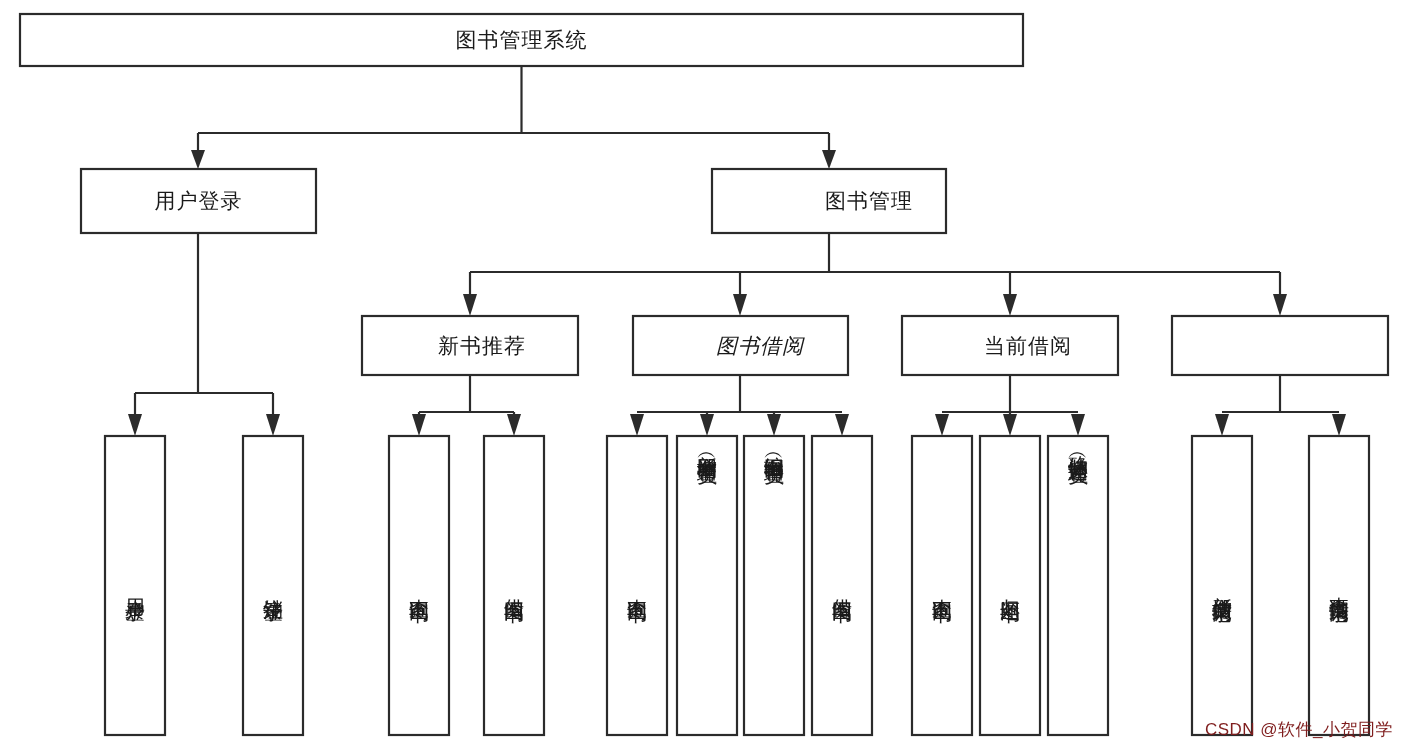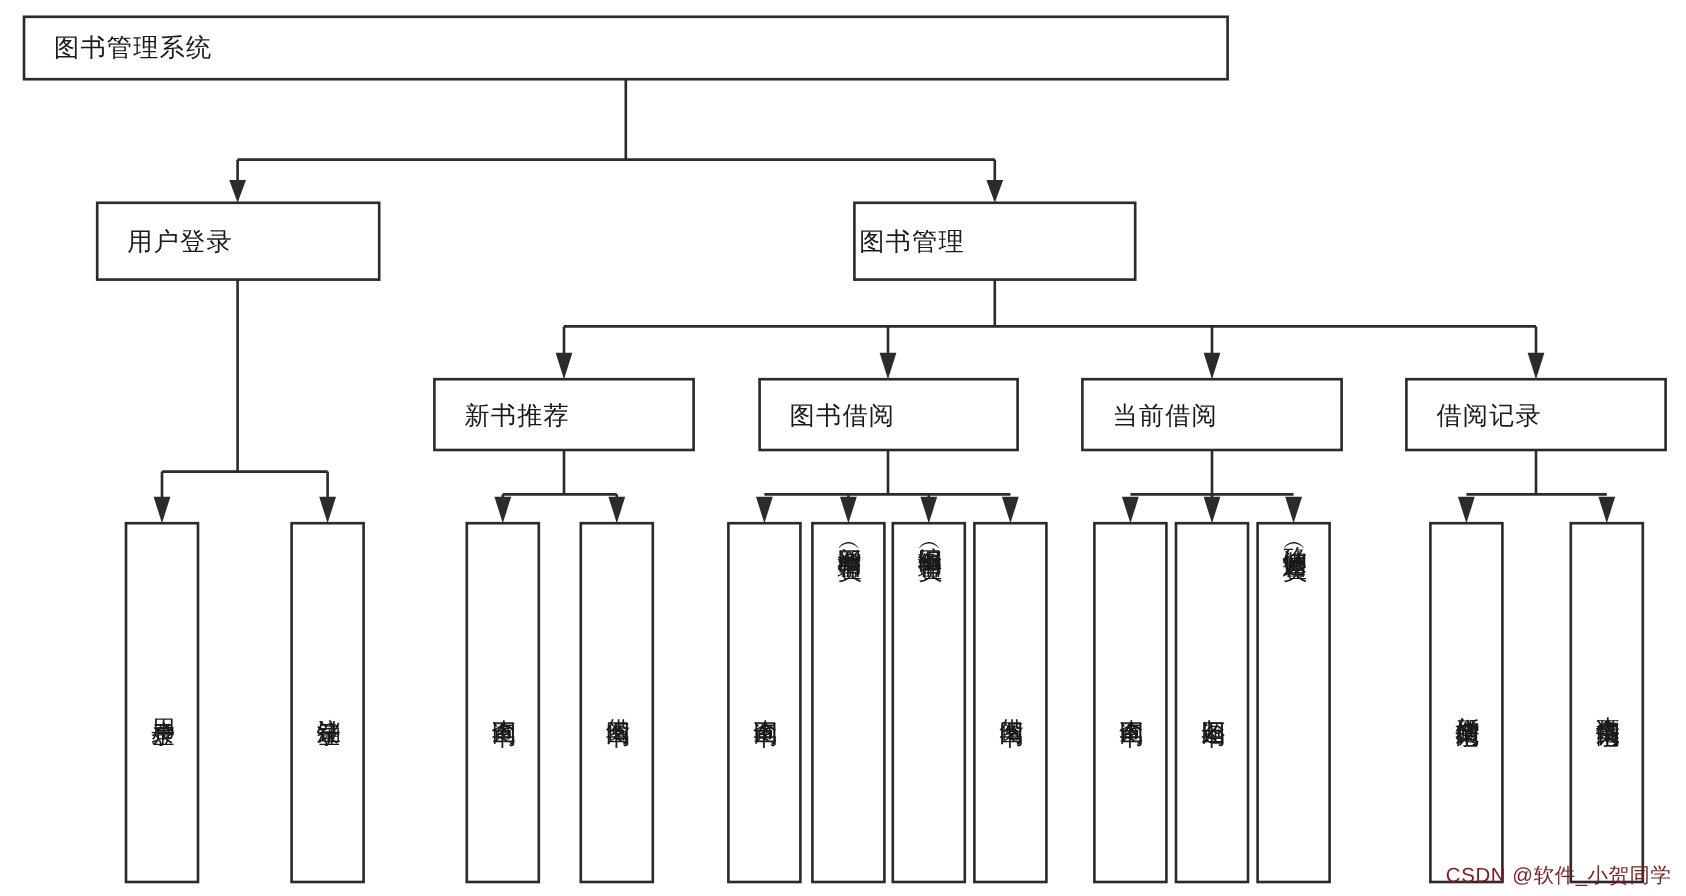--- a/index.html
+++ b/index.html
@@ -57,23 +57,22 @@
     line-height: 1.05;
     letter-spacing: 1.5px;
     color: #1a1a1a;
     white-space: nowrap;
     text-align: center;
   }
   .htext-wrap {
     position: absolute;
     display: flex;
     align-items: center;
-    justify-content: flex-start;
+    justify-content: center;
     pointer-events: none;
-    margin-left: 25px;
   }
   .htext {
     font-family: "Liberation Sans", "DejaVu Sans", sans-serif;
     font-size: 21px;
     color: #1a1a1a;
     white-space: nowrap;
     letter-spacing: 1px;
   }
   #watermark {
     position: absolute;
@@ -194,39 +193,36 @@
   </svg>
 
   <div class="htext-wrap" style="left:20px; top:14px; width:1003px; height:52px;">
     <span class="htext">图书管理系统</span>
   </div>
 
   <div class="htext-wrap" style="left:81px; top:169px; width:235px; height:64px;">
     <span class="htext">用户登录</span>
   </div>
 
-  <div class="htext-wrap" style="left:691px; top:169px; width:234px; height:64px;">
+  <div class="htext-wrap" style="left:752px; top:169px; width:234px; height:64px;">
     <span class="htext">图书管理</span>
   </div>
 
   <div class="htext-wrap" style="left:362px; top:316px; width:240px; height:59px;">
     <span class="htext">新书推荐</span>
   </div>
 
-  <div class="htext-wrap" style="left:633px; top:316px; width:254px; height:59px;">
+  <div class="htext-wrap" style="left:633px; top:316px; width:254px; height:59px;font-style:italic;">
     <span class="htext">图书借阅</span>
   </div>
 
   <div class="htext-wrap" style="left:902px; top:316px; width:252px; height:59px;">
     <span class="htext">当前借阅</span>
   </div>
 
-  <div class="htext-wrap" style="left:1172px; top:316px; width:216px; height:59px;">
-    <span class="htext">借阅记录</span>
-  </div>
 
   <div class="vtext-wrap" style="left:105px; top:436px; width:60px; height:299px;">
     <span class="vtext">用户登录</span>
   </div>
 
   <div class="vtext-wrap" style="left:243px; top:436px; width:60px; height:299px;">
     <span class="vtext">注销登录</span>
   </div>
 
   <div class="vtext-wrap" style="left:389px; top:436px; width:60px; height:299px;">

